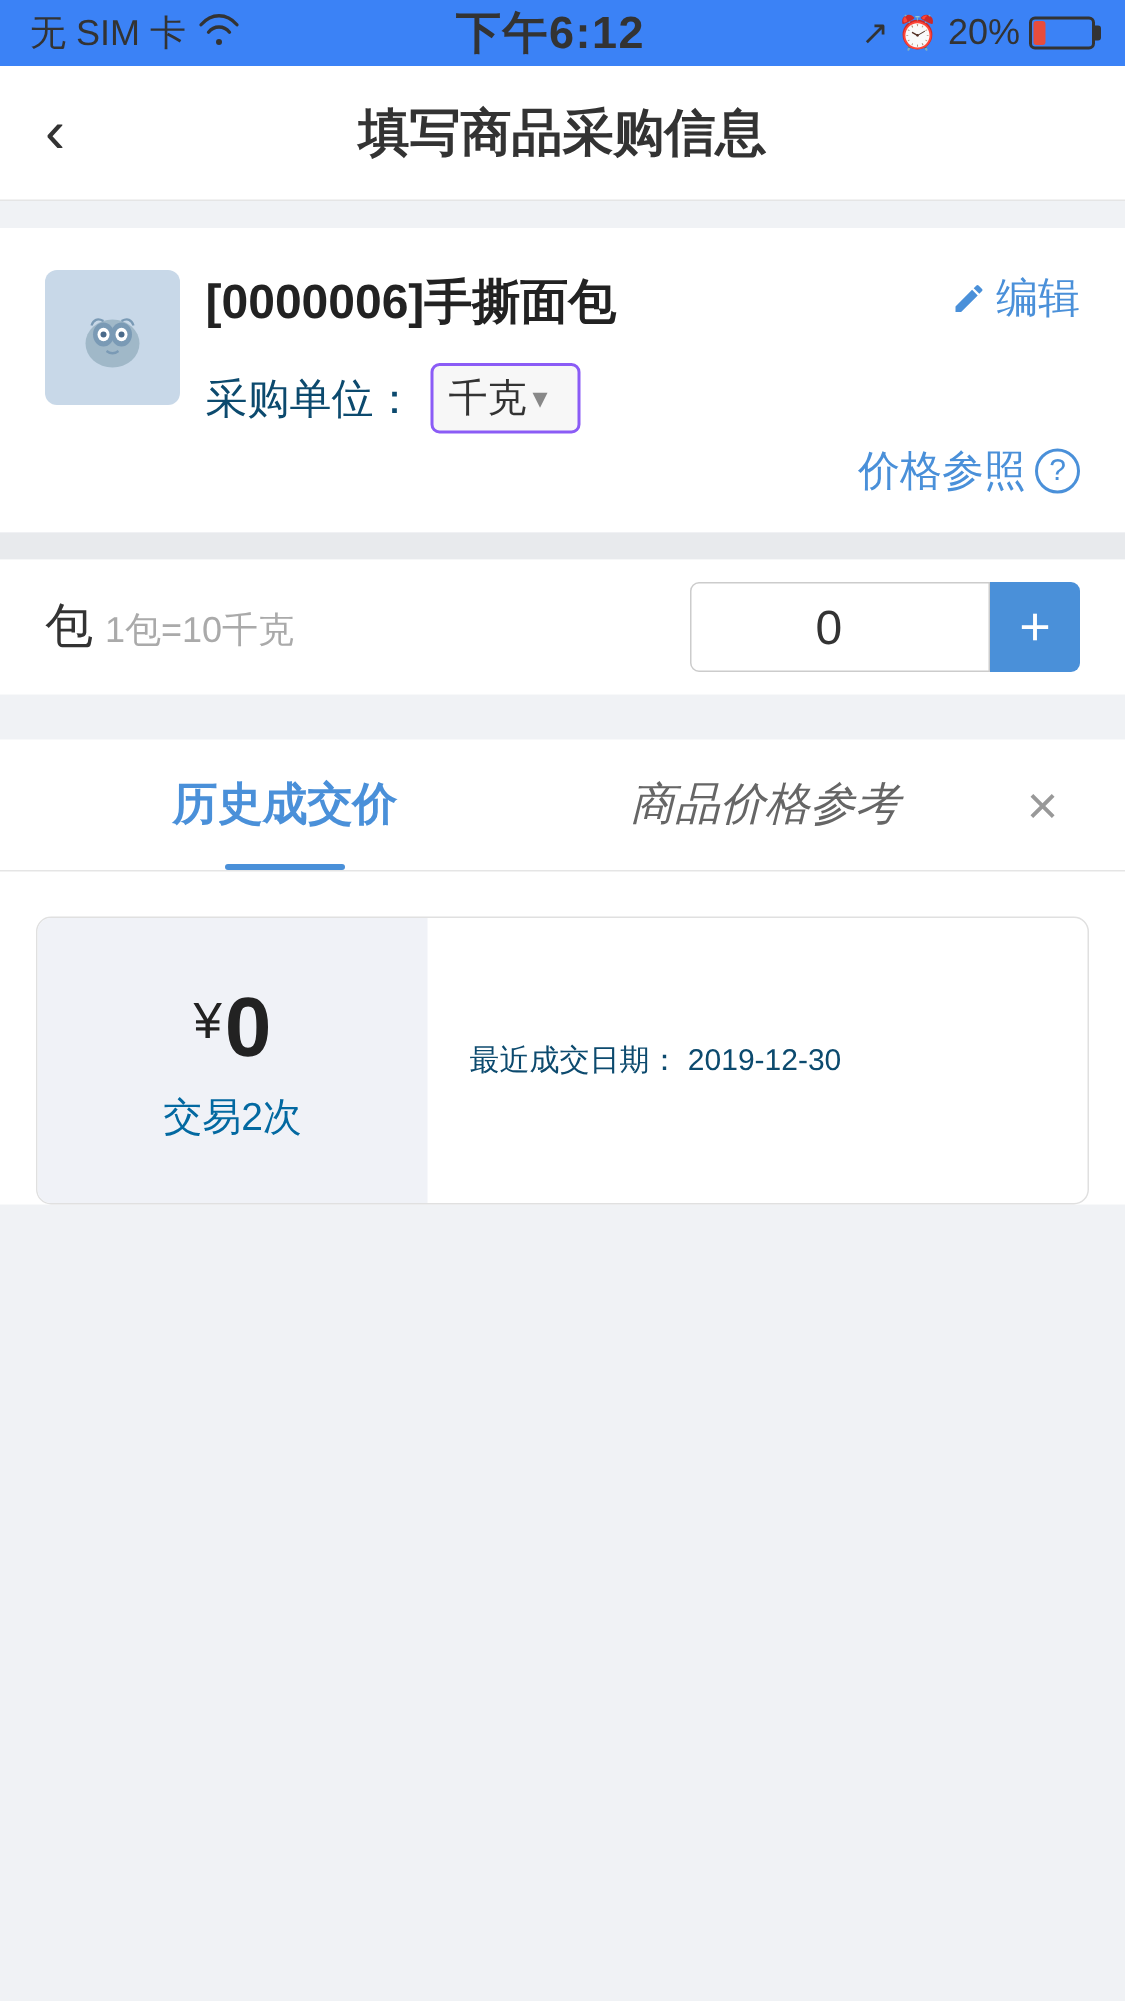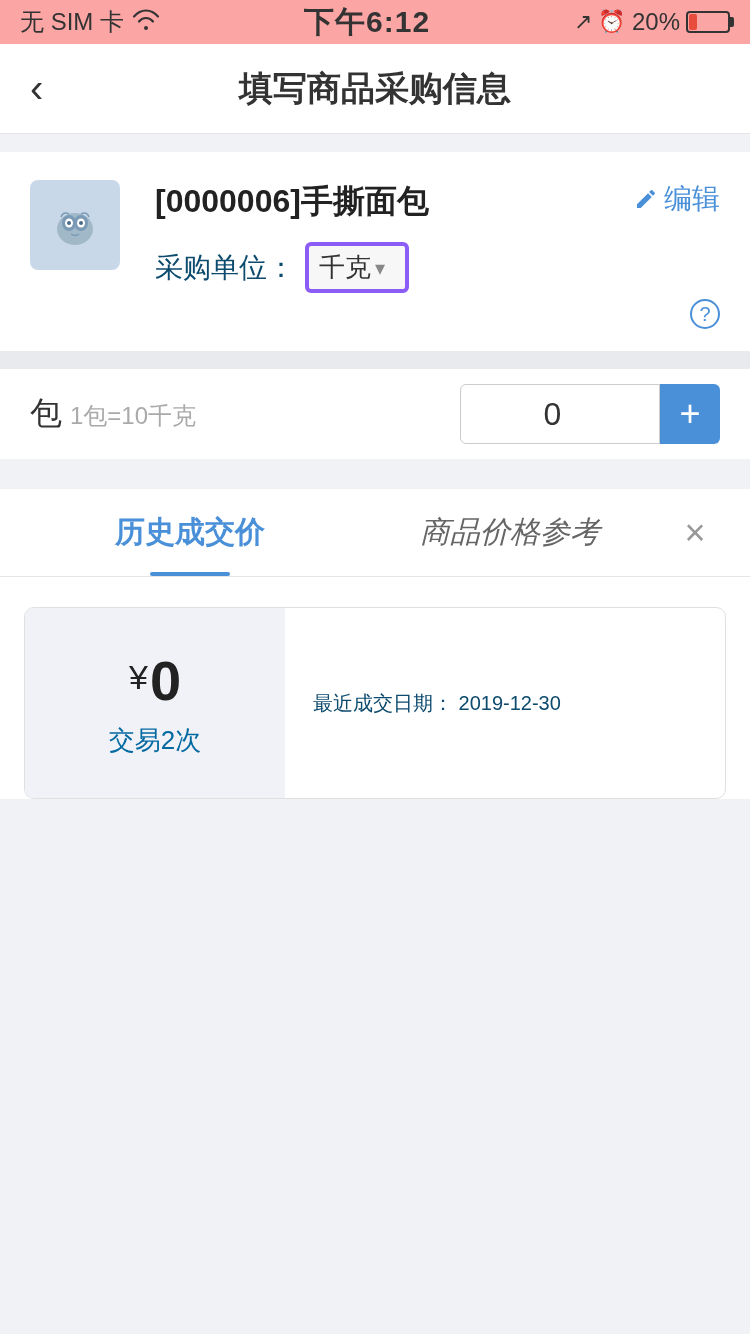--- a/index.html
+++ b/index.html
@@ -10,21 +10,21 @@
       background: #f0f2f5;
       font-family: -apple-system, "PingFang SC", "Helvetica Neue", Arial, sans-serif;
       font-size: 28px;
       color: #333;
     }
 
     
     .status-bar {
       width: 750px;
       height: 44px;
-      background: #fca5a5;
+      background: #3b82f6;
       display: flex;
       align-items: center;
       justify-content: space-between;
       padding: 0 20px;
       font-size: 26px;
       font-weight: 500;
     }
     .status-left {
       display: flex;
       align-items: center;
@@ -106,21 +106,21 @@
       padding: 28px 30px 22px 30px;
     }
     .product-top {
       display: flex;
       align-items: flex-start;
       justify-content: space-between;
     }
     .product-left {
       display: flex;
       align-items: flex-start;
-      gap: 35px;
+      gap: 17px;
       flex: 1;
     }
     .product-thumb {
       width: 90px;
       height: 90px;
       background: #c8d8e8;
       border-radius: 8px;
       display: flex;
       align-items: center;
       justify-content: center;
@@ -152,21 +152,21 @@
       display: flex;
       align-items: center;
       gap: 10px;
       font-size: 28px;
       color: #555;
     }
     .unit-label {
       color: #0c4a6e;
     }
     .unit-select {
-      border: 4px solid #8b5cf6;
+      border: 2px solid #8b5cf6;
       border-radius: 6px;
       padding: 4px 20px 4px 10px;
       font-size: 26px;
       color: #333;
       background: #f7f7f7;
       position: relative;
       display: inline-flex;
       align-items: center;
       gap: 4px;
     }
@@ -447,20 +447,21 @@
       </div>
     </div>
     <div class="product-edit">
       <svg width="24" height="24" viewBox="0 0 24 24" fill="none" style="margin-right:2px;">
         <path d="M3 17.25V21h3.75L17.81 9.94l-3.75-3.75L3 17.25zM20.71 7.04a1 1 0 0 0 0-1.41l-2.34-2.34a1 1 0 0 0-1.41 0l-1.83 1.83 3.75 3.75 1.83-1.83z" fill="#4a90d9"></path>
       </svg>
       <span>编辑</span>
     </div>
   </div>
   <div class="price-ref-row">
+    <span>价格参照</span>
     <span class="help-circle">
       <span>?</span>
     </span>
   </div>
 </div>
 
 <div class="section-divider"></div>
 
 <div class="quantity-row">
   <div class="quantity-label-group">

